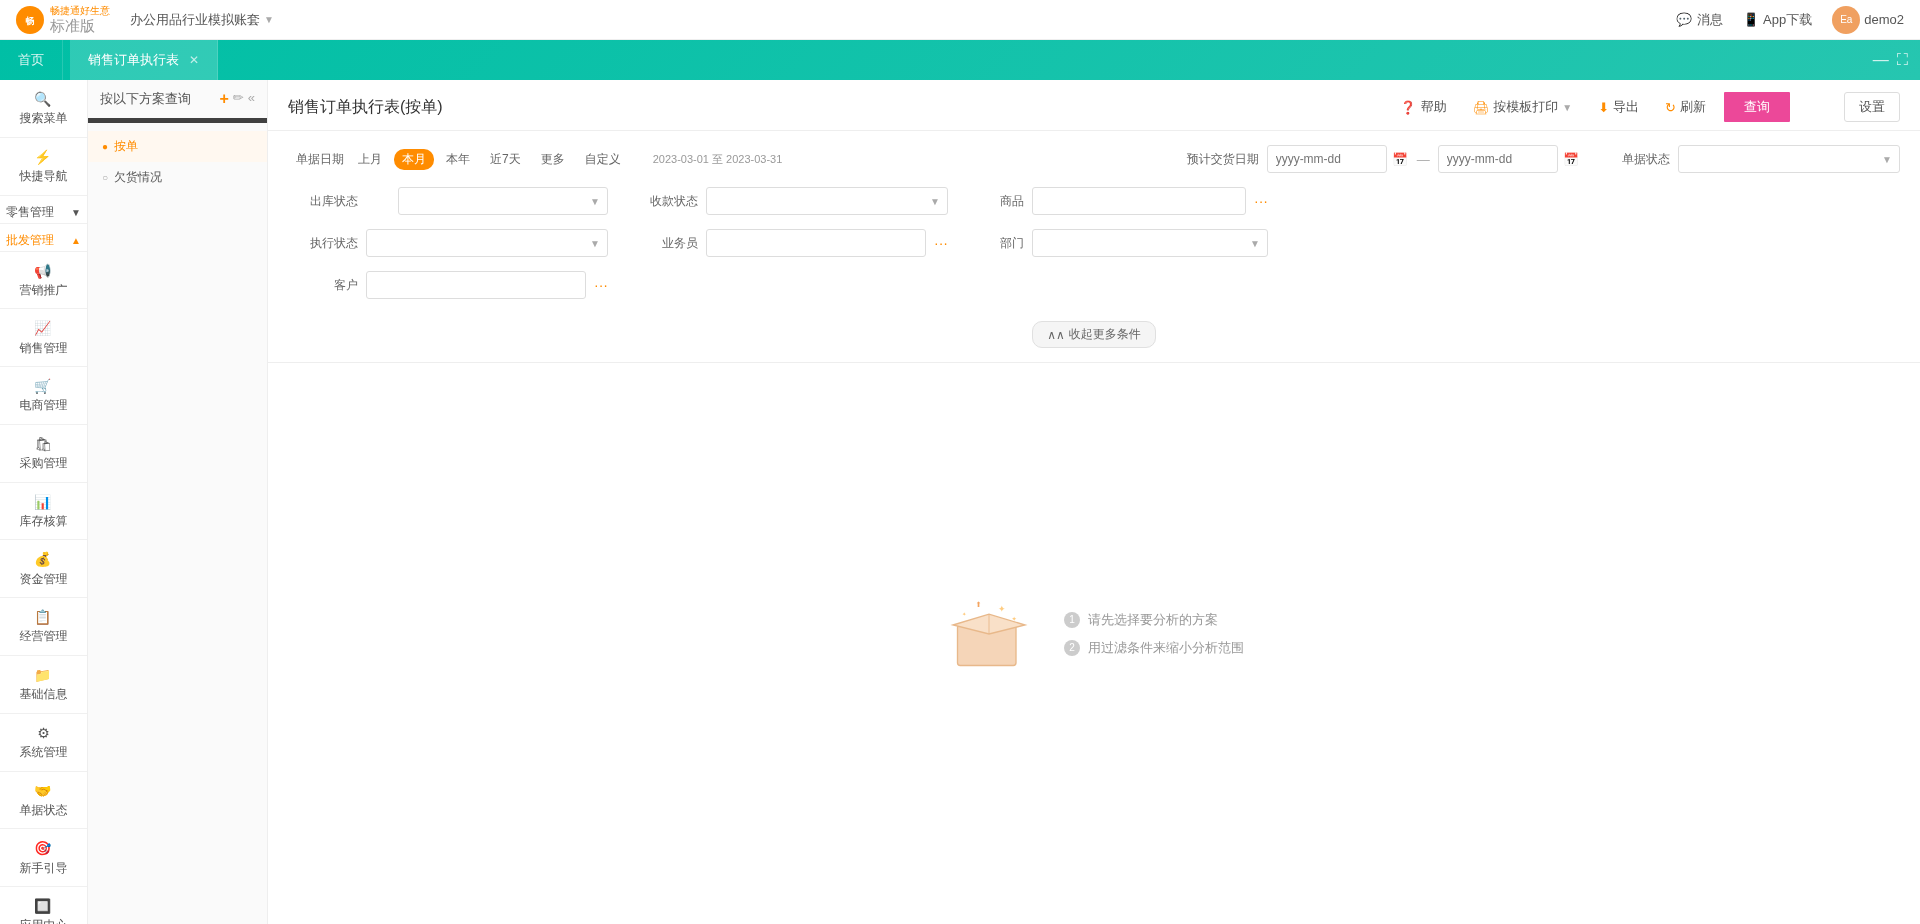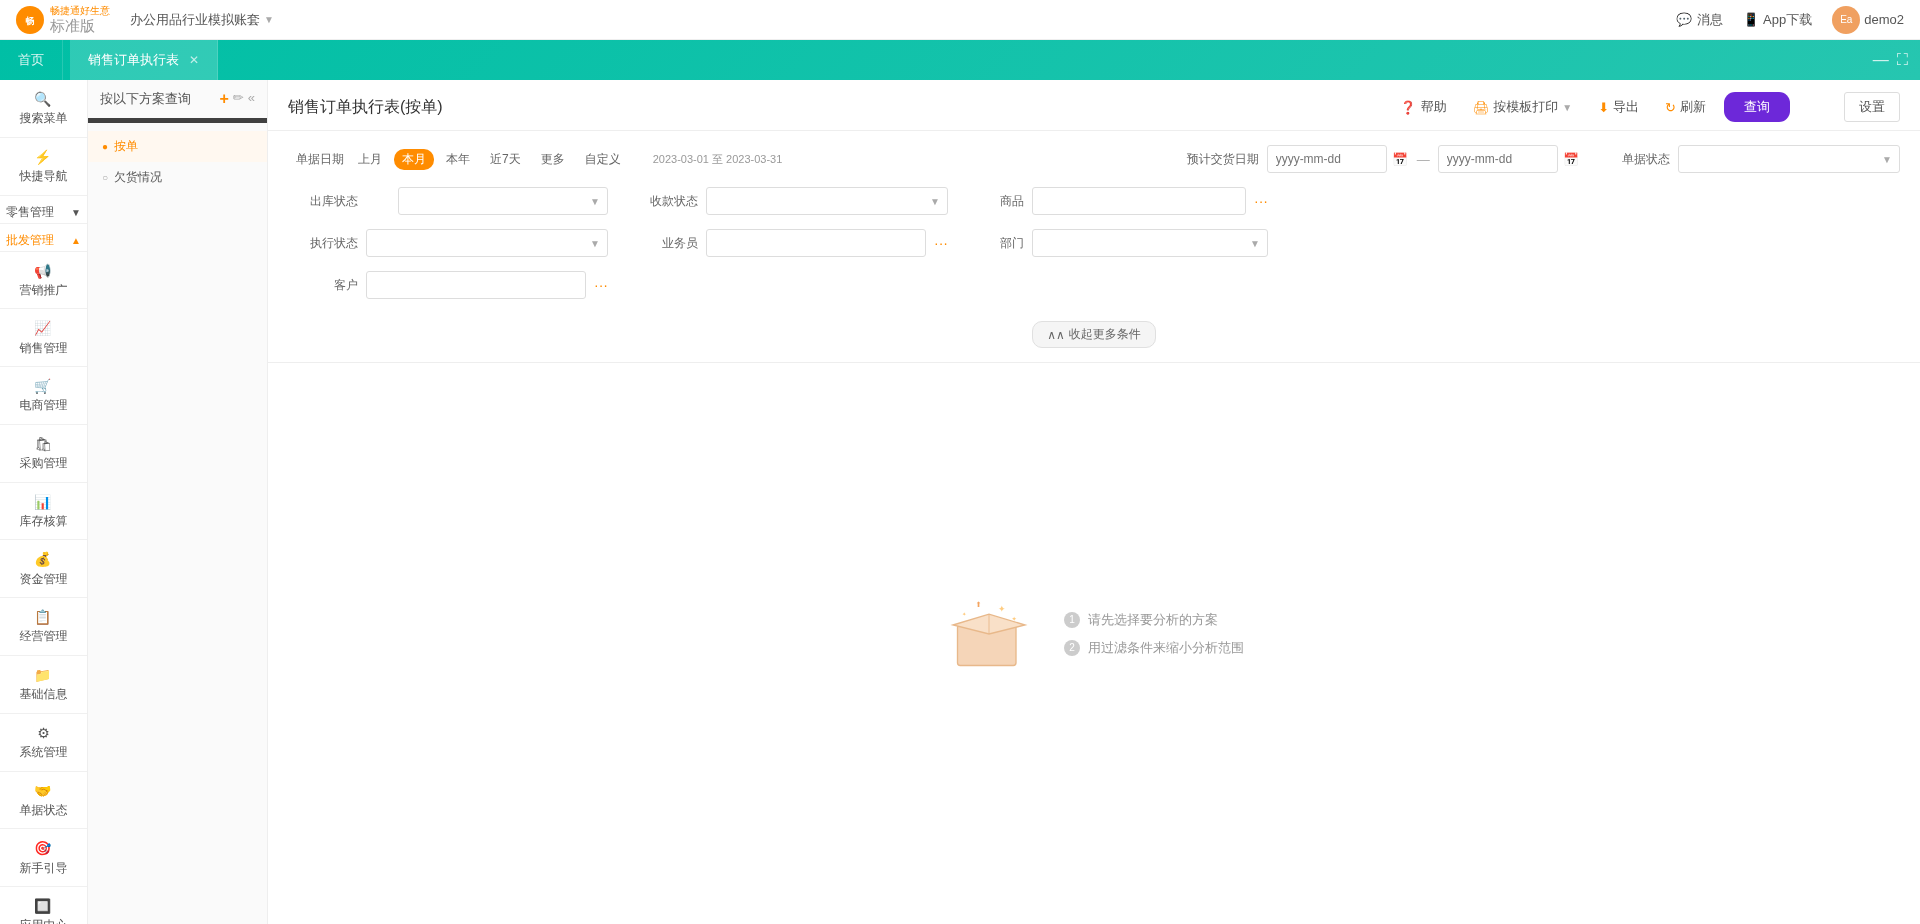--- a/index.html
+++ b/index.html
@@ -228,25 +228,25 @@
       align-items: center;
       gap: 4px;
       font-size: 13px;
       color: #555;
       cursor: pointer;
       padding: 4px 8px;
       border-radius: 3px;
     }
     .btn-link .btn-icon { color: #ff8c00; }
     .btn-primary {
-      background: #6d28d9;
+      background: #ec4899;
       color: #fff;
       border: none;
       padding: 6px 20px;
-      border-radius: 11px;
+      border-radius: 1px;
       font-size: 13px;
       cursor: pointer;
     }
     .btn-secondary {
       background: #fff;
       color: #555;
       border: 1px solid #ddd;
       padding: 5px 14px;
       border-radius: 3px;
       font-size: 13px;

